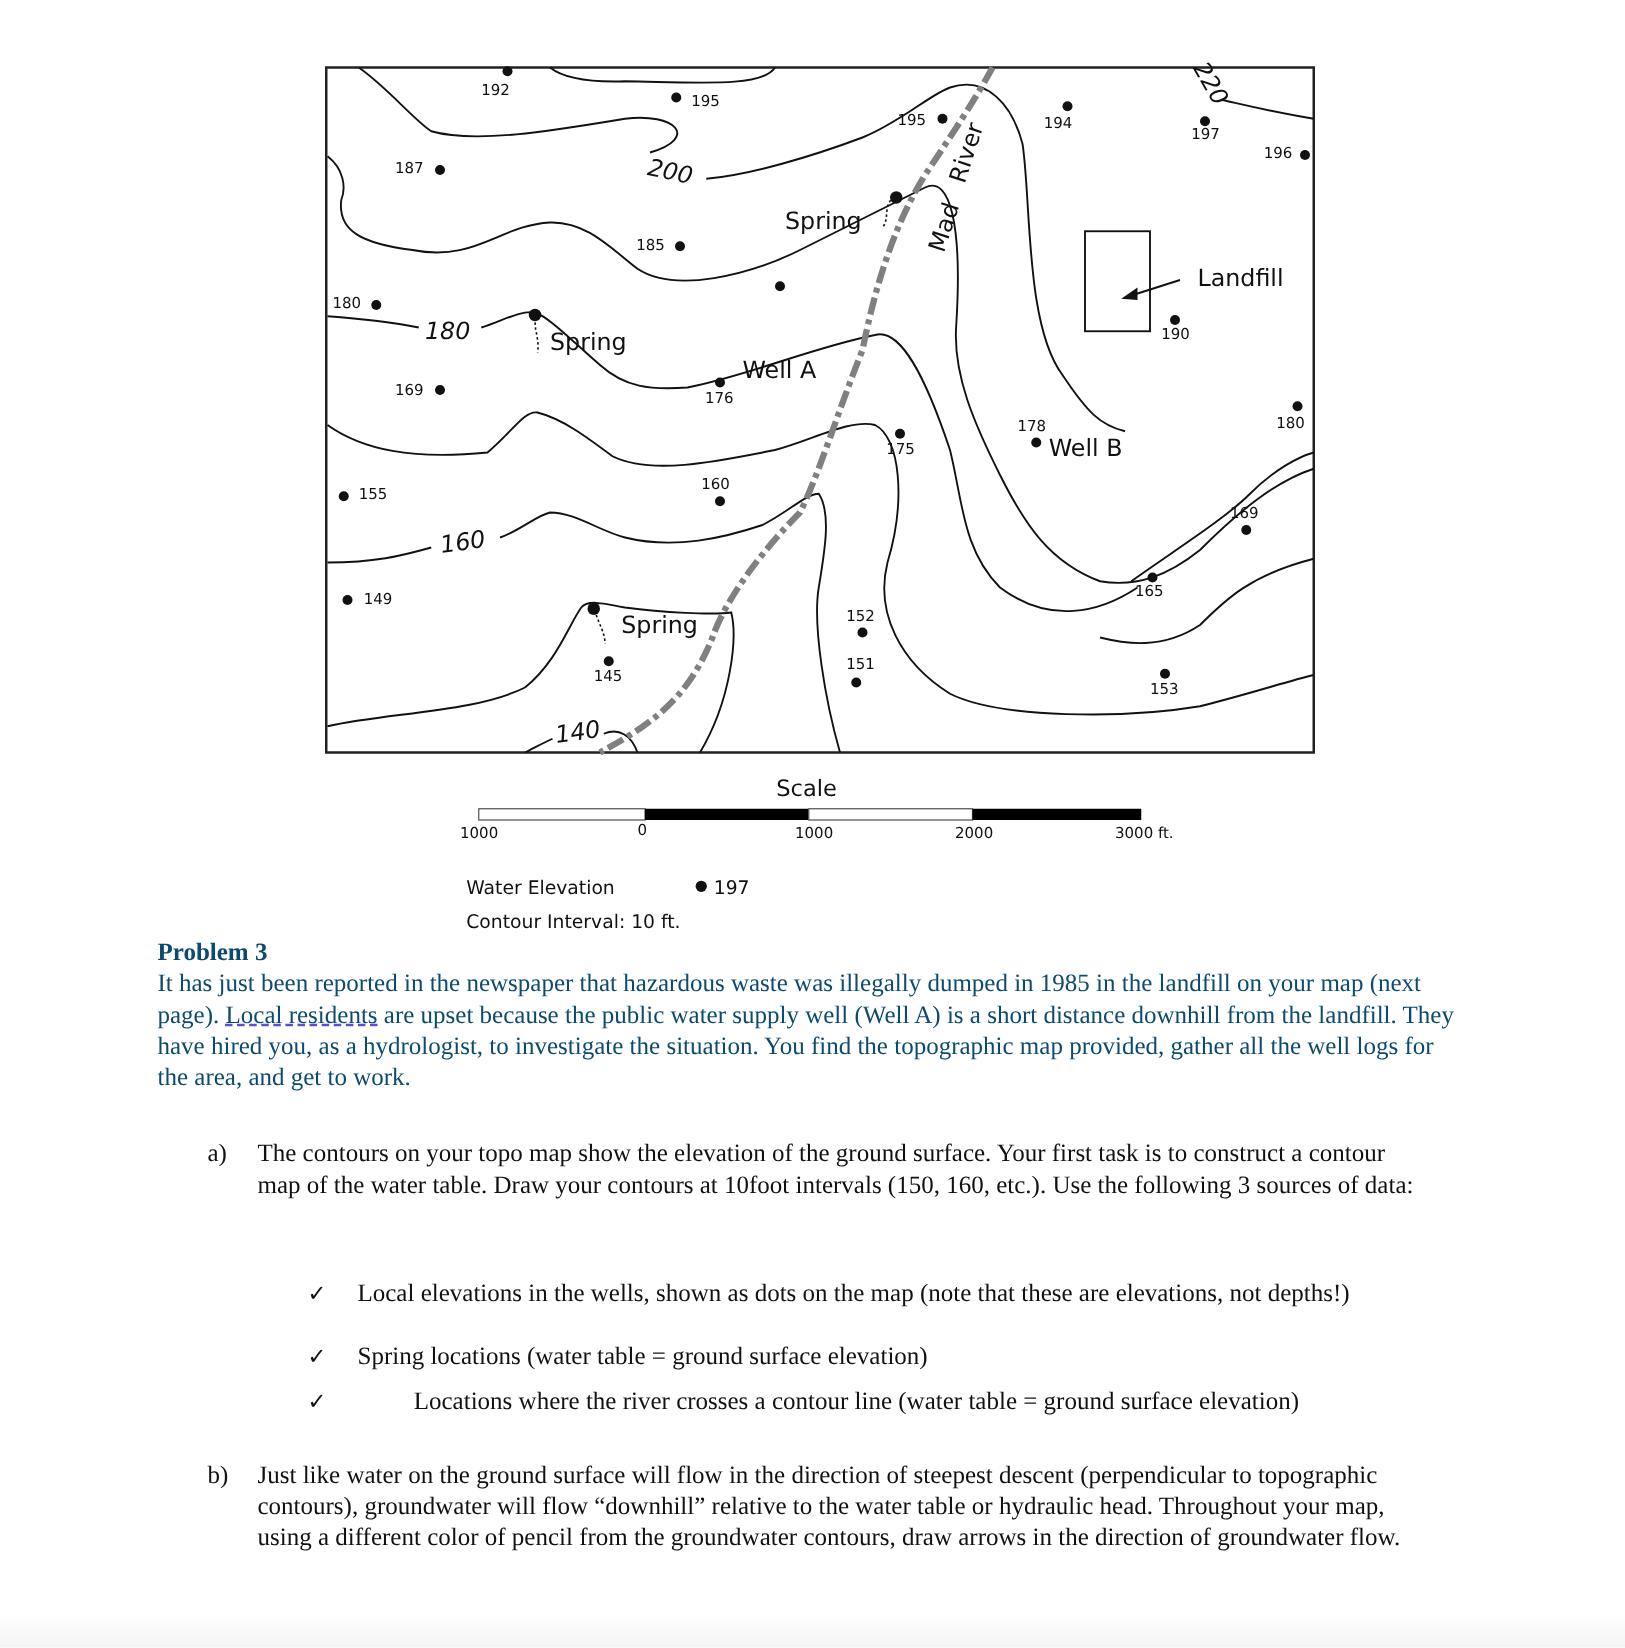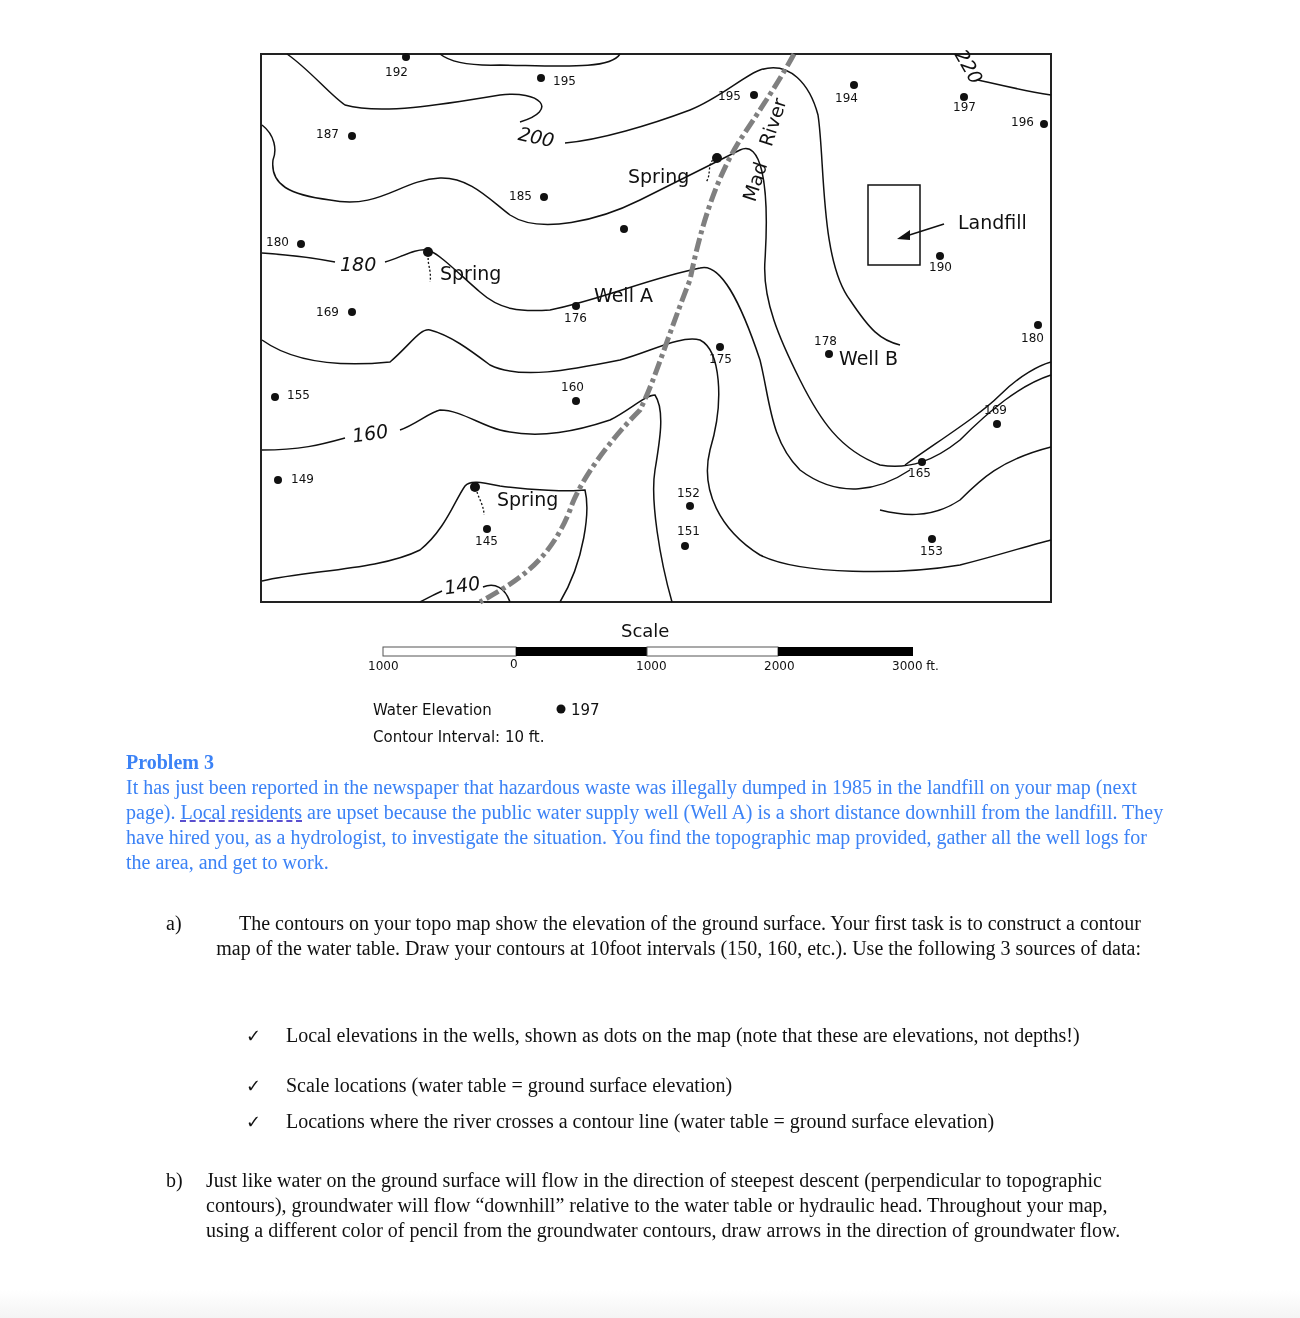--- a/index.html
+++ b/index.html
@@ -7,21 +7,21 @@
   .map-wrap { position: absolute; left: 0; top: 0; width: 1300px; height: 750px; }
   .map-svg { position: absolute; left: 0; top: 0; }
   .map-svg text { font-family: "DejaVu Sans", sans-serif; fill: #111; }
   .lbl-sm { font-size: 12px; }
   .lbl-md { font-size: 19px; }
   .lbl-ct { font-size: 19px; font-style: italic; }
   .contour { fill: none; stroke: #111; stroke-width: 1.5; }
   .river { fill: none; stroke: #808080; stroke-width: 5; stroke-dasharray: 14 4 4 4; }
   .spring-trail { fill: none; stroke: #111; stroke-width: 1.3; stroke-dasharray: 2 2; }
   .doc { position: absolute; left: 126px; top: 750px; width: 1040px;
-         font-family: "Liberation Serif", serif; font-size: 20px; color: #3b82f6; line-height: 25px; }
+         font-family: "Liberation Serif", serif; font-size: 20px; color: #0c4a6e; line-height: 25px; }
   .problem-title { font-weight: bold; font-size: 20px; margin: 0; }
   .para { margin: 0; }
   .underlined { text-decoration: underline; text-decoration-style: dashed; text-decoration-color: #5a4fcf; text-align: right; }
   .item { position: absolute; font-family: "Liberation Serif", serif; font-size: 20px; color: #111; line-height: 25px; }
   .item-marker { position: absolute; left: 0; top: 0; }
   .item-text { position: absolute; left: 40px; top: 0; }
   .check { position: absolute; font-family: "DejaVu Sans", sans-serif; font-size: 18px; color: #111; }
   .bottom-fade { position: absolute; left: 0; top: 1290px; width: 1300px; height: 28px;
                  background: linear-gradient(#ffffff, #f4f4f4); }
 </style>
@@ -163,35 +163,35 @@
 </svg>
 </div>
 
 <div class="doc">
   <p class="problem-title">Problem 3</p>
   <p class="para"><span>It has just been reported in the newspaper that hazardous waste was illegally dumped in 1985 in the landfill on your map (next page). </span><span class="underlined">Local residents</span><span> are upset because the public water supply well (Well A) is a short distance downhill from the landfill. They have hired you, as a hydrologist, to investigate the situation. You find the topographic map provided, gather all the well logs for the area, and get to work.</span></p>
 </div>
 
 <div class="item" style="left:166px; top:911px; width:980px;">
   <span class="item-marker">a)</span>
-  <span class="item-text" style="width:935px;text-align:right;">The contours on your topo map show the elevation of the ground surface. Your first task is to construct a contour map of the water table. Draw your contours at 10foot intervals (150, 160, etc.). Use the following 3 sources of data:</span>
+  <span class="item-text" style="width:935px;">The contours on your topo map show the elevation of the ground surface. Your first task is to construct a contour map of the water table. Draw your contours at 10foot intervals (150, 160, etc.). Use the following 3 sources of data:</span>
 </div>
 
 <div>
   <div class="item" style="left:246px; top:1023px; width:860px;">
     <span class="check" style="left:0;top:0;">✓</span>
     <span class="item-text" style="width:800px;">Local elevations in the wells, shown as dots on the map (note that these are elevations, not depths!)</span>
   </div>
   <div class="item" style="left:246px; top:1073px; width:860px;">
     <span class="check" style="left:0;top:0;">✓</span>
-    <span class="item-text" style="width:800px;">Scale locations (water table = ground surface elevation)</span>
+    <span class="item-text" style="width:800px;">Spring locations (water table = ground surface elevation)</span>
   </div>
   <div class="item" style="left:246px; top:1109px; width:860px;">
     <span class="check" style="left:0;top:0;">✓</span>
-    <span class="item-text" style="width:820px;">Locations where the river crosses a contour line (water table = ground surface elevation)</span>
+    <span class="item-text" style="width:820px;margin-left:45px;">Locations where the river crosses a contour line (water table = ground surface elevation)</span>
   </div>
 </div>
 
 <div class="item" style="left:166px; top:1168px; width:980px;">
   <span class="item-marker">b)</span>
   <span class="item-text" style="width:935px;">Just like water on the ground surface will flow in the direction of steepest descent (perpendicular to topographic contours), groundwater will flow “downhill” relative to the water table or hydraulic head. Throughout your map, using a different color of pencil from the groundwater contours, draw arrows in the direction of groundwater flow.</span>
 </div>
 
 <div class="bottom-fade"></div>
 

